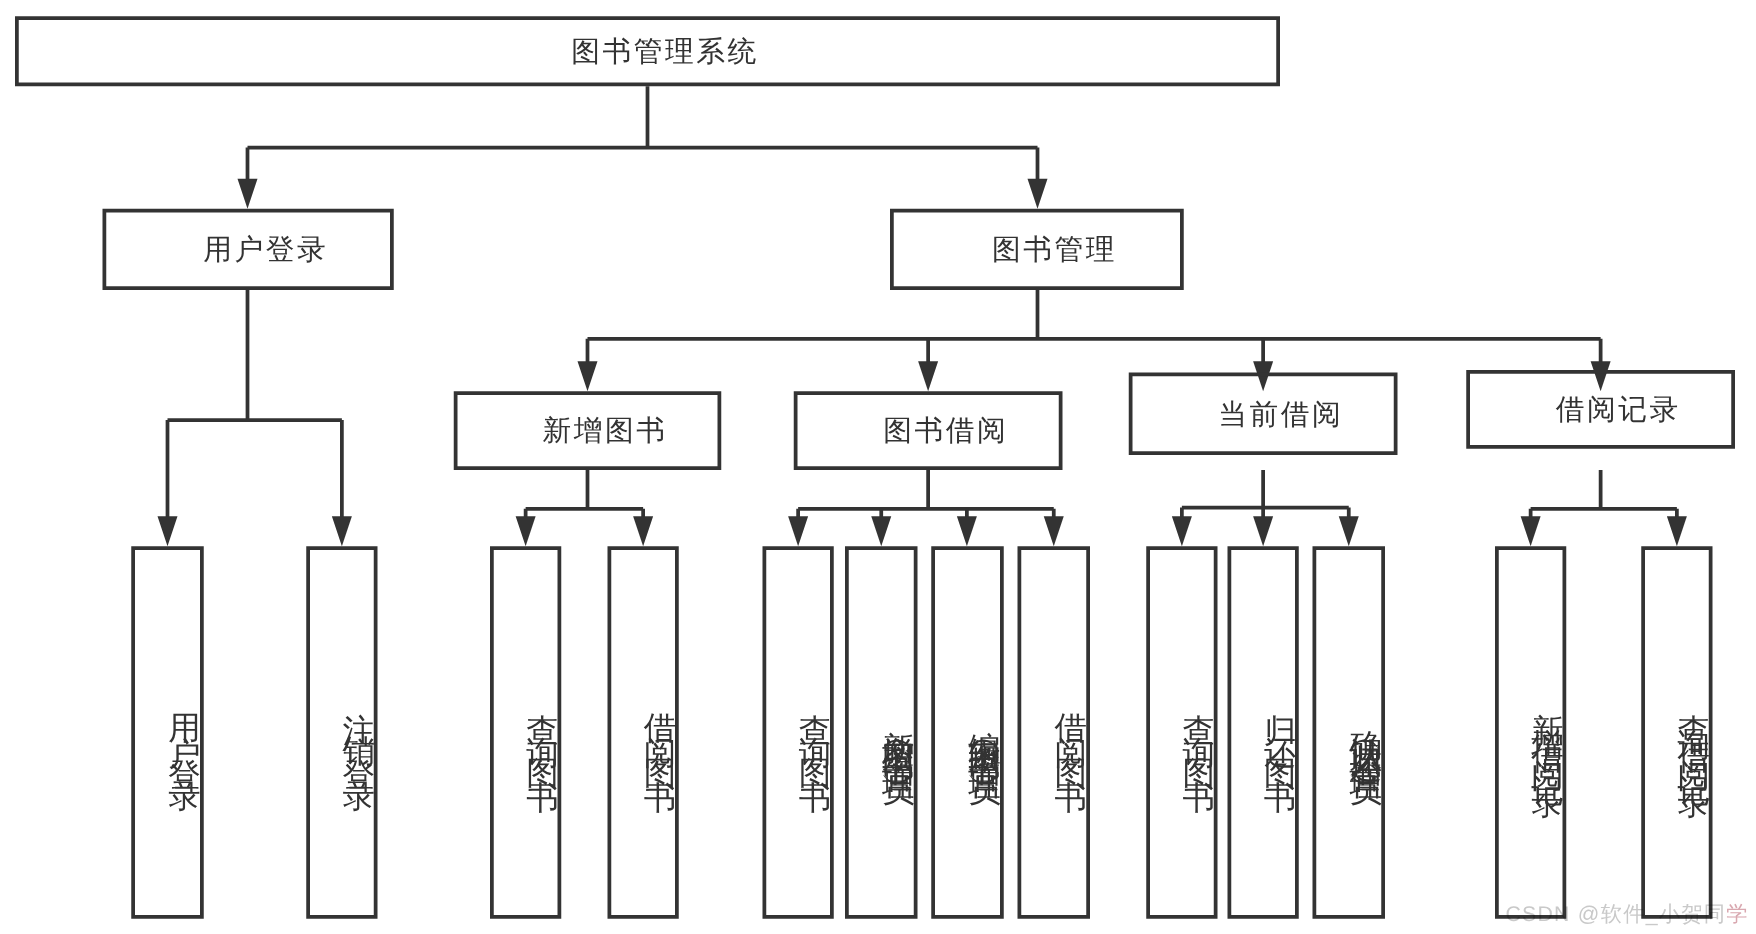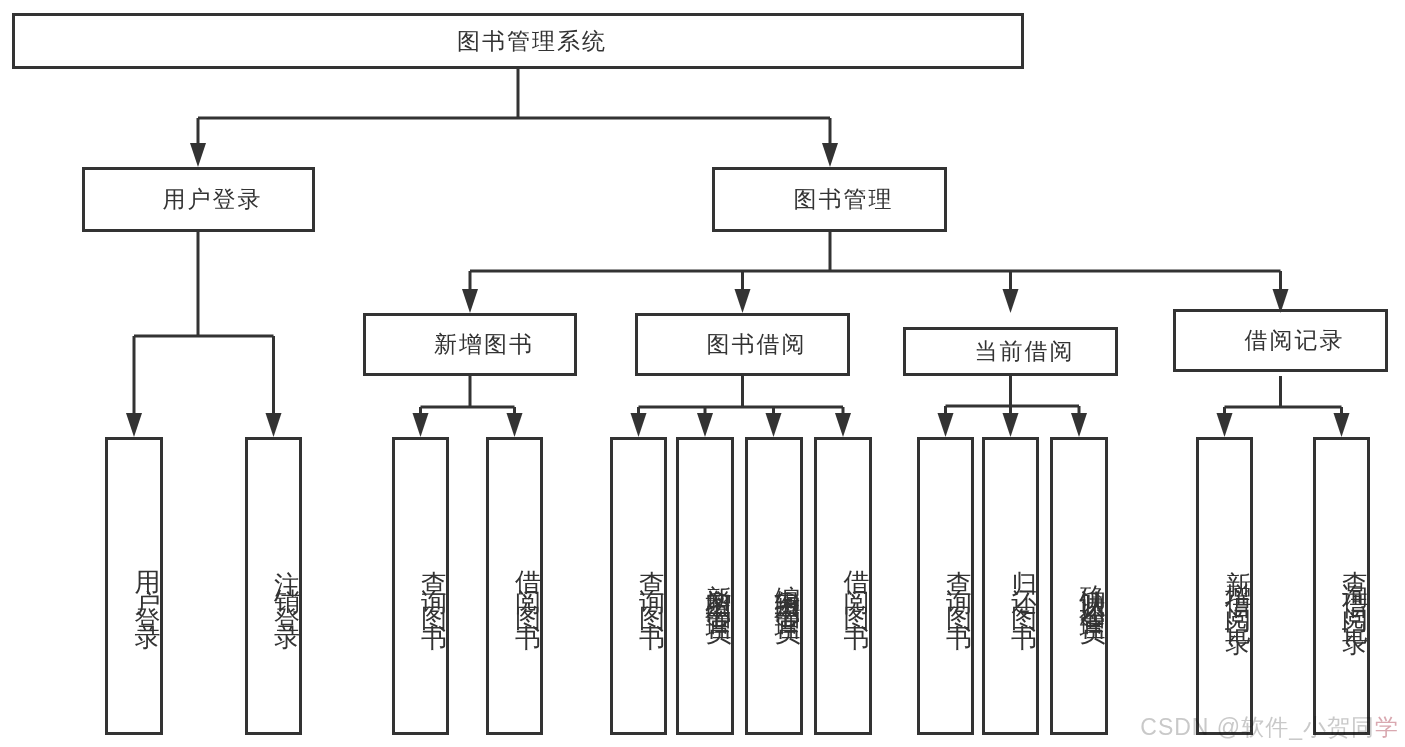--- a/index.html
+++ b/index.html
@@ -15,21 +15,21 @@
     background:transparent;display:flex;align-items:center;justify-content:center;
     color:#333333;z-index:2;padding-left:28px;
   }
   .node.h .lbl{font-size:23px;letter-spacing:2px;white-space:nowrap;}
   .node.v .lbl{writing-mode:vertical-rl;font-size:26px;line-height:1;white-space:nowrap;}
   .len4 .lbl{letter-spacing:18px;}
   .len6 .lbl{letter-spacing:12px;}
   .len9 .lbl{letter-spacing:5px;}
   .watermark{
     position:absolute;right:6px;bottom:4px;z-index:3;
-    font-size:23px;color:#c9c9c9;letter-spacing:1px;white-space:nowrap;
+    font-size:17px;color:#c9c9c9;letter-spacing:1px;white-space:nowrap;
     mix-blend-mode:multiply;
     margin-top:16px;
   }
   .watermark .wm-accent{color:#d9a8b0;}
 </style>
 </head>
 <body>
 
 <div class="canvas">
 
@@ -109,24 +109,24 @@
   <div class="node h" style="left:712px;top:167px;width:235px;height:65px;font-family:Liberation Serif, serif;">
     <span class="lbl">图书管理</span>
   </div>
 
   <div class="node h" style="left:363px;top:313px;width:214px;height:63px;">
     <span class="lbl">新增图书</span>
   </div>
   <div class="node h" style="left:635px;top:313px;width:215px;height:63px;align-items:center;">
     <span class="lbl">图书借阅</span>
   </div>
-  <div class="node h" style="left:903px;top:327px;width:215px;height:49px;">
+  <div class="node h" style="left:903px;top:298px;width:215px;height:66px;">
     <span class="lbl">当前借阅</span>
   </div>
-  <div class="node h" style="left:1173px;top:309px;width:215px;height:63px;">
+  <div class="node h" style="left:1173px;top:296px;width:215px;height:63px;">
     <span class="lbl">借阅记录</span>
   </div>
 
   <div class="node v len4" style="left:105px;top:437px;width:58px;height:298px;">
     <span class="lbl">用户登录</span>
   </div>
   <div class="node v len4" style="left:245px;top:437px;width:57px;height:298px;">
     <span class="lbl">注销登录</span>
   </div>
 

